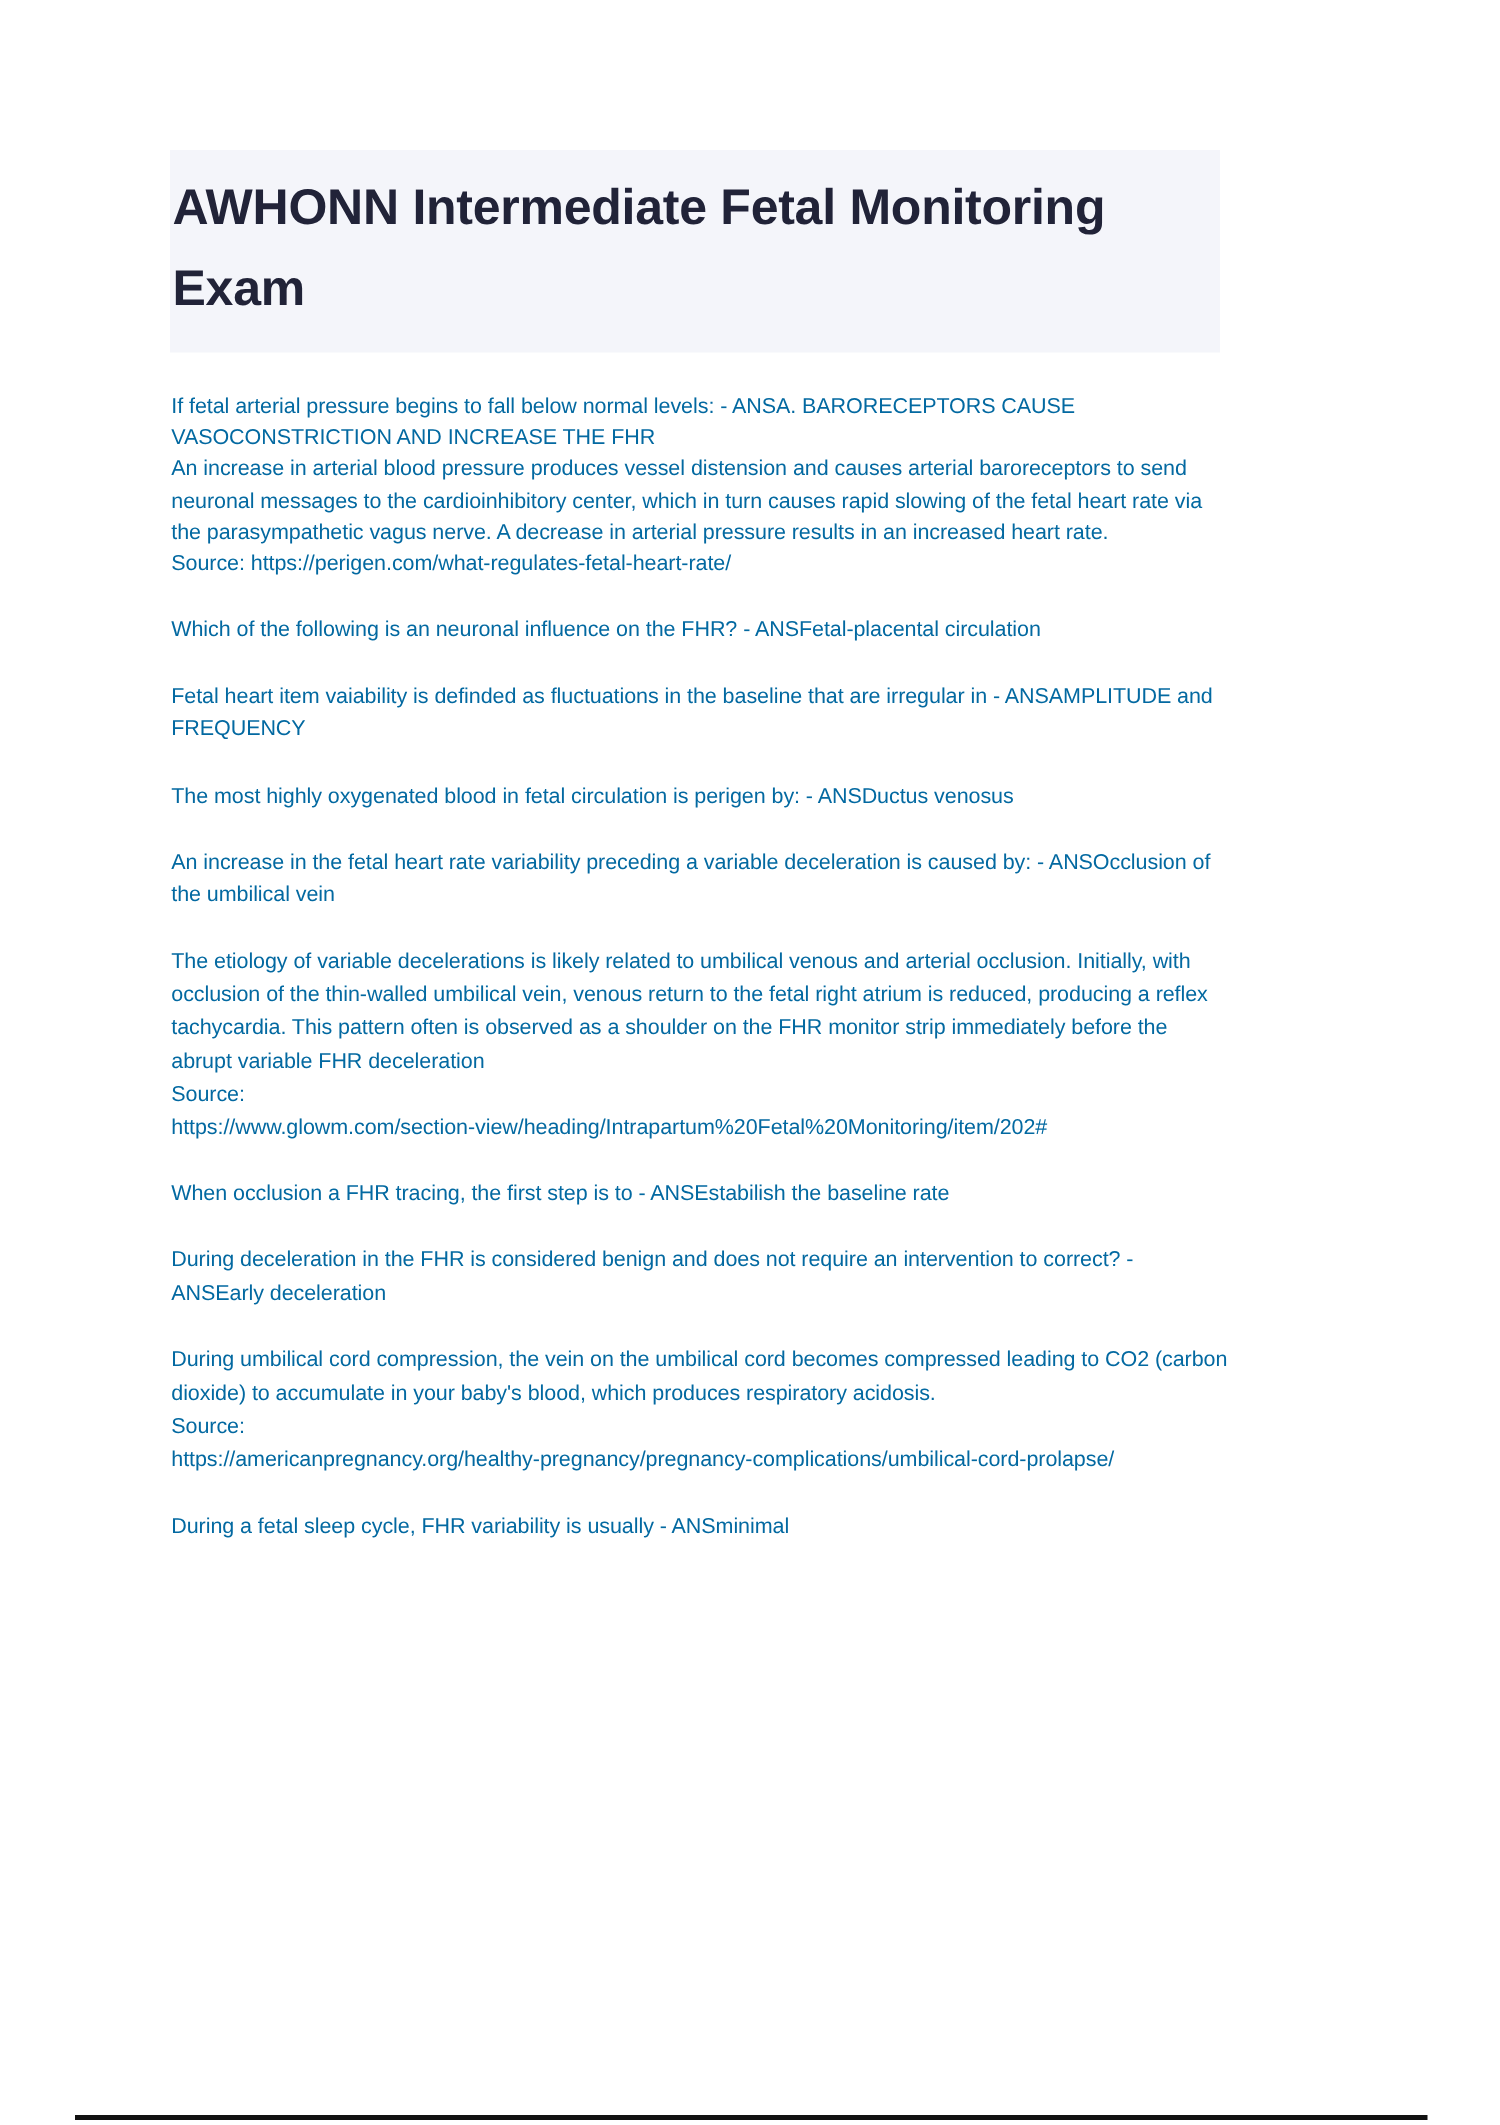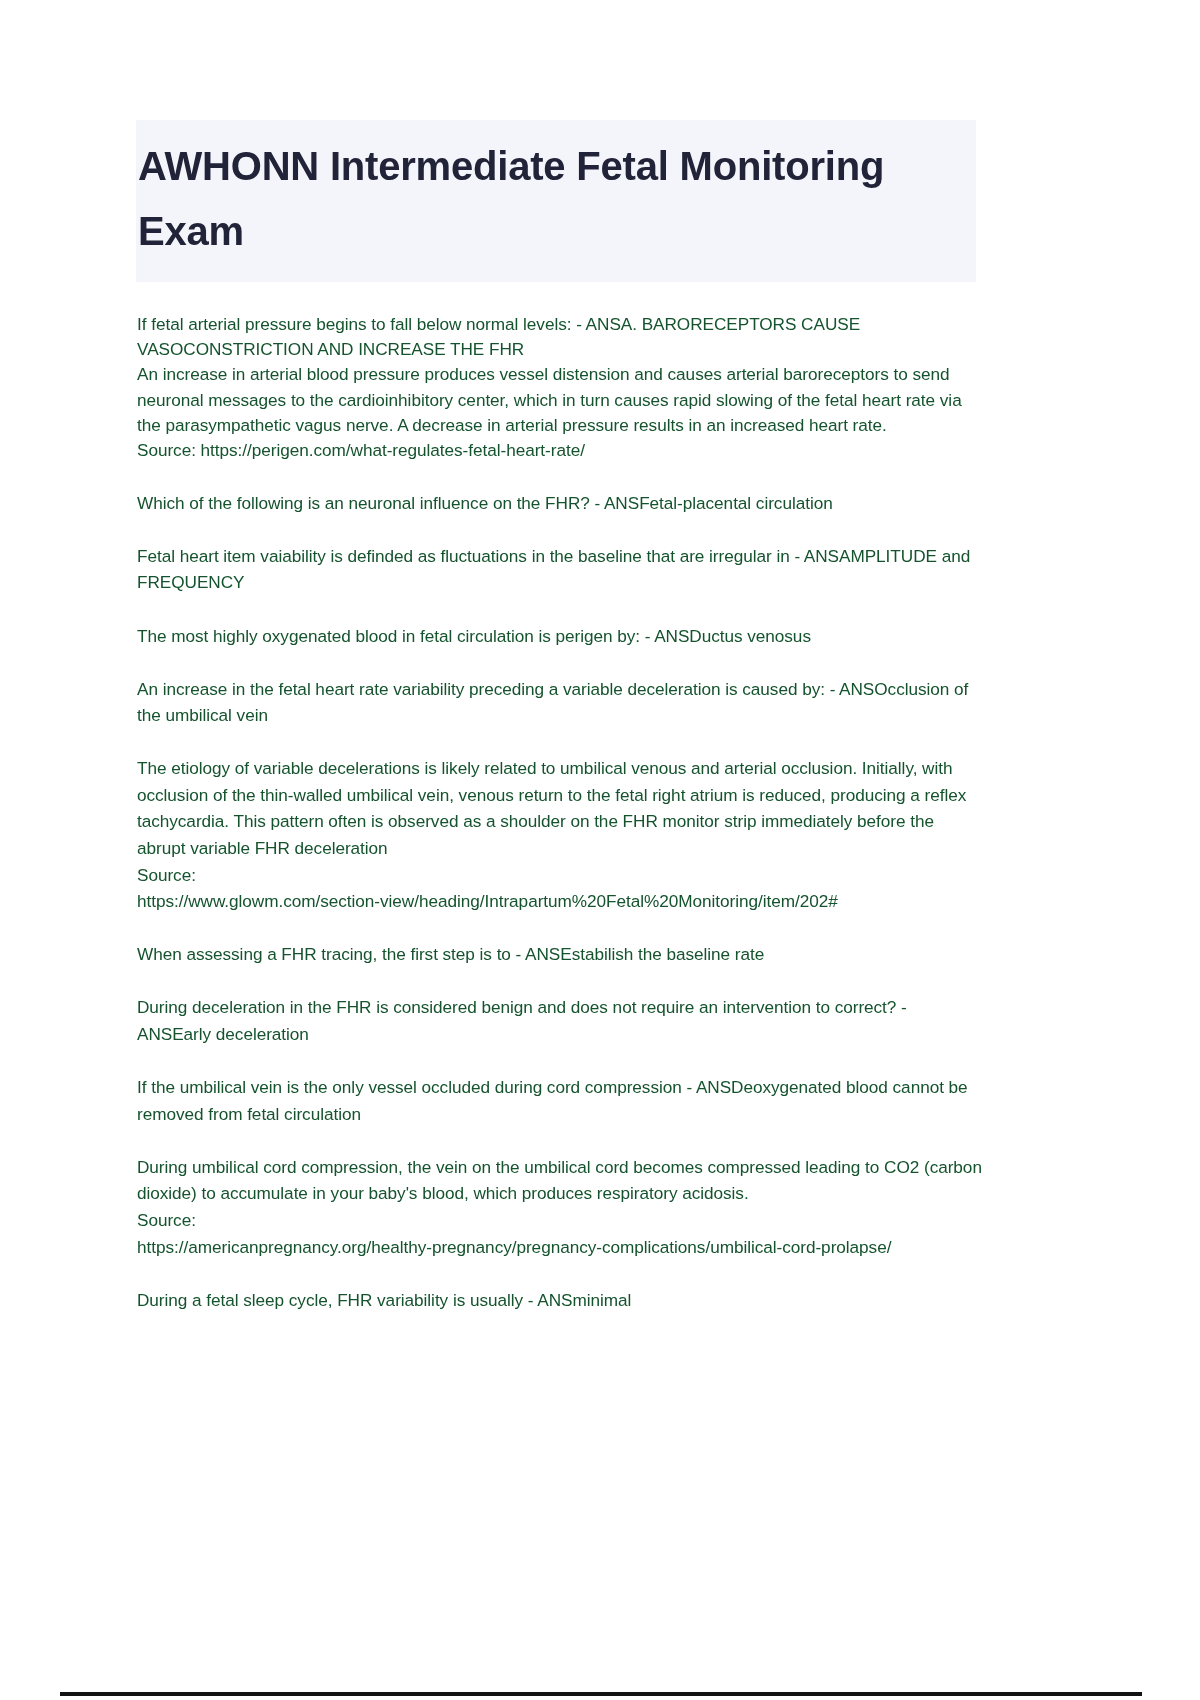--- a/index.html
+++ b/index.html
@@ -43,21 +43,21 @@
   }
   .body-area {
     position: absolute;
     left: 137px;
     top: 312px;
     width: 845px;
   }
   .para {
     font-size: 17.2px;
     line-height: 26.6px;
-    color: #14532d;
+    color: #0369a1;
     margin: 0 0 26.5px 0;
     letter-spacing: -0.05px;
     white-space: pre-wrap;
     word-break: break-word;
   }
   .para.tight {
     line-height: 25.2px;
   }
   .para:last-child {
     margin-bottom: 12px;
@@ -84,23 +84,22 @@
     <p class="para tight">If fetal arterial pressure begins to fall below normal levels: - ANSA. BARORECEPTORS CAUSE VASOCONSTRICTION AND INCREASE THE FHR
 An increase in arterial blood pressure produces vessel distension and causes arterial baroreceptors to send neuronal messages to the cardioinhibitory center, which in turn causes rapid slowing of the fetal heart rate via the parasympathetic vagus nerve. A decrease in arterial pressure results in an increased heart rate.
 Source: https://perigen.com/what-regulates-fetal-heart-rate/</p>
     <p class="para">Which of the following is an neuronal influence on the FHR? - ANSFetal-placental circulation</p>
     <p class="para">Fetal heart item vaiability is definded as fluctuations in the baseline that are irregular in - ANSAMPLITUDE and FREQUENCY</p>
     <p class="para">The most highly oxygenated blood in fetal circulation is perigen by: - ANSDuctus venosus</p>
     <p class="para">An increase in the fetal heart rate variability preceding a variable deceleration is caused by: - ANSOcclusion of the umbilical vein</p>
     <p class="para">The etiology of variable decelerations is likely related to umbilical venous and arterial occlusion. Initially, with occlusion of the thin-walled umbilical vein, venous return to the fetal right atrium is reduced, producing a reflex tachycardia. This pattern often is observed as a shoulder on the FHR monitor strip immediately before the abrupt variable FHR deceleration
 Source:
 https://www.glowm.com/section-view/heading/Intrapartum%20Fetal%20Monitoring/item/202#</p>
-    <p class="para">When assessing a FHR tracing, the first step is to - ANSEstabilish the baseline rate</p>
+    <p class="para">When occlusion a FHR tracing, the first step is to - ANSEstabilish the baseline rate</p>
     <p class="para">During deceleration in the FHR is considered benign and does not require an intervention to correct? - ANSEarly deceleration</p>
-    <p class="para">If the umbilical vein is the only vessel occluded during cord compression - ANSDeoxygenated blood cannot be removed from fetal circulation</p>
     <p class="para">During umbilical cord compression, the vein on the umbilical cord becomes compressed leading to CO2 (carbon dioxide) to accumulate in your baby's blood, which produces respiratory acidosis.
 Source:
 https://americanpregnancy.org/healthy-pregnancy/pregnancy-complications/umbilical-cord-prolapse/</p>
     <p class="para">During a fetal sleep cycle, FHR variability is usually - ANSminimal</p>
   </div>
 
   <div class="footer-rule"></div>
 
 </div>
 

